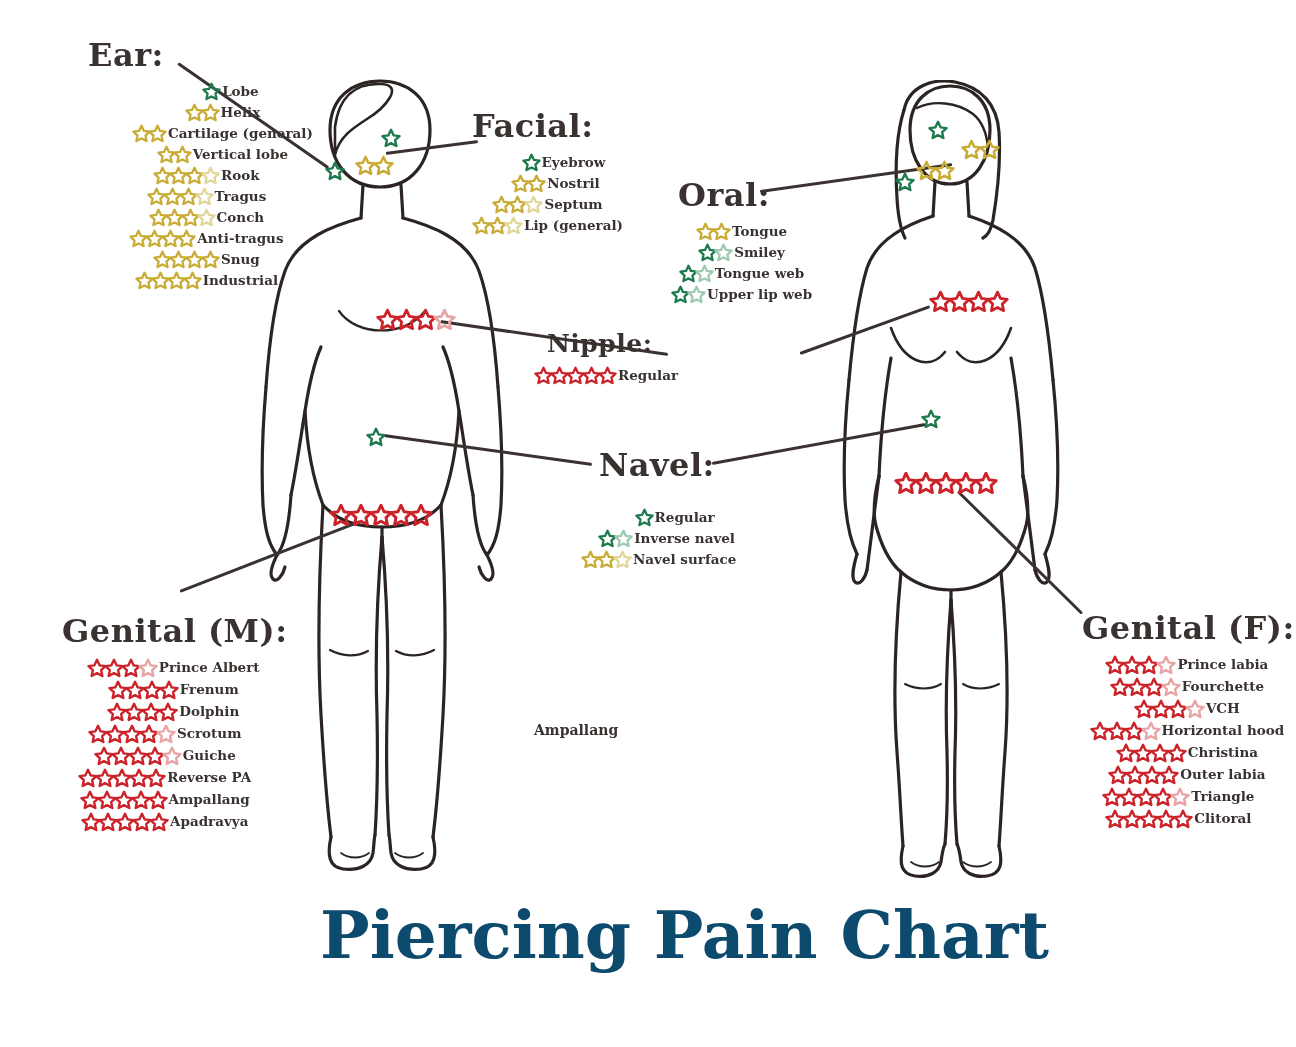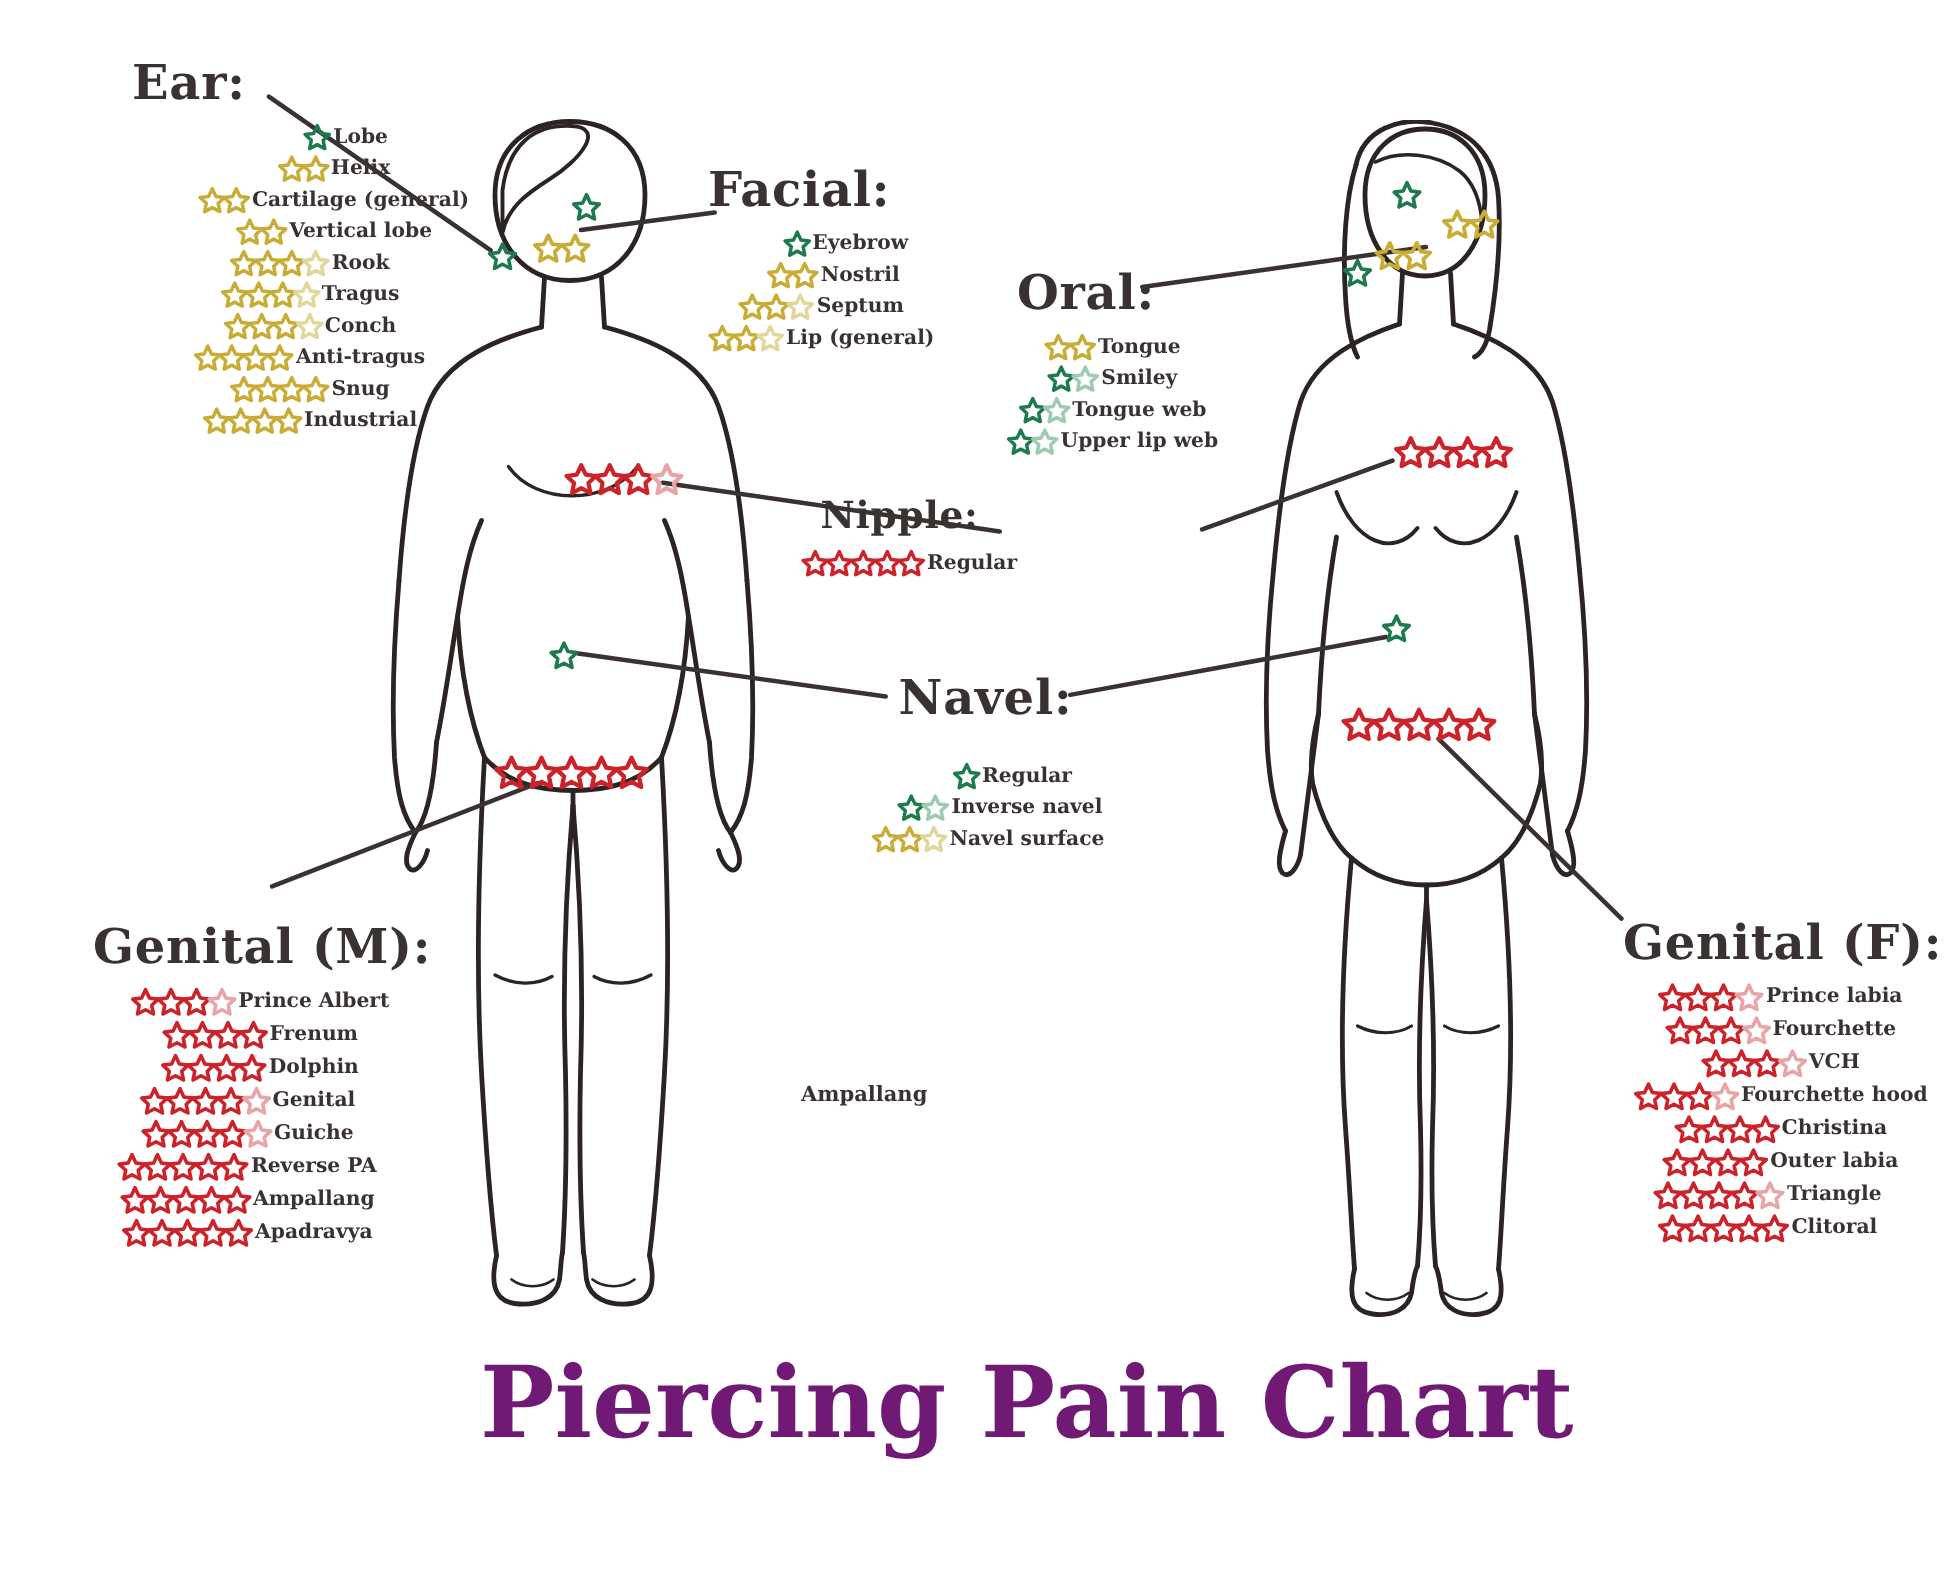--- a/index.html
+++ b/index.html
@@ -62,21 +62,21 @@
   .marker { position: absolute; display: flex; }
 
   
   #chart-title {
     position: absolute;
     left: 320px;
     top: 896px;
     font-family: "DejaVu Serif", "Liberation Serif", serif;
     font-weight: bold;
     font-size: 66px;
-    color: #701a75;
+    color: #0c4a6e;
     letter-spacing: 0px;
     white-space: nowrap;
   }
   #site-credit {
     position: absolute;
     left: 953px;
     top: 991px;
     font-family: "DejaVu Serif", "Liberation Serif", serif;
     font-weight: bold;
     font-size: 29px;
@@ -765,21 +765,21 @@
             <svg width="20" height="20" viewBox="0 0 24 24" class="star" style="margin-left: -3px;">
               <path d="M12 2.2 L15.1 8.8 L22.2 9.7 L17.0 14.6 L18.4 21.6 L12 18.2 L5.6 21.6 L7.0 14.6 L1.8 9.7 L8.9 8.8 Z" fill="none" stroke="#cc2229" stroke-width="2.9" stroke-linejoin="round"></path>
             </svg>
             <svg width="20" height="20" viewBox="0 0 24 24" class="star" style="margin-left: -3px;">
               <path d="M12 2.2 L15.1 8.8 L22.2 9.7 L17.0 14.6 L18.4 21.6 L12 18.2 L5.6 21.6 L7.0 14.6 L1.8 9.7 L8.9 8.8 Z" fill="none" stroke="#cc2229" stroke-width="2.9" stroke-linejoin="round"></path>
             </svg>
             <svg width="20" height="20" viewBox="0 0 24 24" class="star" style="margin-left: -3px;">
               <path d="M12 2.2 L15.1 8.8 L22.2 9.7 L17.0 14.6 L18.4 21.6 L12 18.2 L5.6 21.6 L7.0 14.6 L1.8 9.7 L8.9 8.8 Z" fill="none" stroke="#e8a4a6" stroke-width="2.9" stroke-linejoin="round"></path>
             </svg>
           </span>
-          <span class="row-label">Genital</span>
+          <span class="row-label">Scrotum</span>
         </div>
         <div class="rating-row">
           <span style="display: inline-block; width: 0px;"></span>
           <span class="stars">
             <svg width="20" height="20" viewBox="0 0 24 24" class="star">
               <path d="M12 2.2 L15.1 8.8 L22.2 9.7 L17.0 14.6 L18.4 21.6 L12 18.2 L5.6 21.6 L7.0 14.6 L1.8 9.7 L8.9 8.8 Z" fill="none" stroke="#cc2229" stroke-width="2.9" stroke-linejoin="round"></path>
             </svg>
             <svg width="20" height="20" viewBox="0 0 24 24" class="star" style="margin-left: -3px;">
               <path d="M12 2.2 L15.1 8.8 L22.2 9.7 L17.0 14.6 L18.4 21.6 L12 18.2 L5.6 21.6 L7.0 14.6 L1.8 9.7 L8.9 8.8 Z" fill="none" stroke="#cc2229" stroke-width="2.9" stroke-linejoin="round"></path>
             </svg>
@@ -927,21 +927,21 @@
             <svg width="20" height="20" viewBox="0 0 24 24" class="star" style="margin-left: -3px;">
               <path d="M12 2.2 L15.1 8.8 L22.2 9.7 L17.0 14.6 L18.4 21.6 L12 18.2 L5.6 21.6 L7.0 14.6 L1.8 9.7 L8.9 8.8 Z" fill="none" stroke="#cc2229" stroke-width="2.9" stroke-linejoin="round"></path>
             </svg>
             <svg width="20" height="20" viewBox="0 0 24 24" class="star" style="margin-left: -3px;">
               <path d="M12 2.2 L15.1 8.8 L22.2 9.7 L17.0 14.6 L18.4 21.6 L12 18.2 L5.6 21.6 L7.0 14.6 L1.8 9.7 L8.9 8.8 Z" fill="none" stroke="#cc2229" stroke-width="2.9" stroke-linejoin="round"></path>
             </svg>
             <svg width="20" height="20" viewBox="0 0 24 24" class="star" style="margin-left: -3px;">
               <path d="M12 2.2 L15.1 8.8 L22.2 9.7 L17.0 14.6 L18.4 21.6 L12 18.2 L5.6 21.6 L7.0 14.6 L1.8 9.7 L8.9 8.8 Z" fill="none" stroke="#e8a4a6" stroke-width="2.9" stroke-linejoin="round"></path>
             </svg>
           </span>
-          <span class="row-label">Fourchette hood</span>
+          <span class="row-label">Horizontal hood</span>
         </div>
         <div class="rating-row">
           <span style="display: inline-block; width: 17px;"></span>
           <span class="stars">
             <svg width="20" height="20" viewBox="0 0 24 24" class="star">
               <path d="M12 2.2 L15.1 8.8 L22.2 9.7 L17.0 14.6 L18.4 21.6 L12 18.2 L5.6 21.6 L7.0 14.6 L1.8 9.7 L8.9 8.8 Z" fill="none" stroke="#cc2229" stroke-width="2.9" stroke-linejoin="round"></path>
             </svg>
             <svg width="20" height="20" viewBox="0 0 24 24" class="star" style="margin-left: -3px;">
               <path d="M12 2.2 L15.1 8.8 L22.2 9.7 L17.0 14.6 L18.4 21.6 L12 18.2 L5.6 21.6 L7.0 14.6 L1.8 9.7 L8.9 8.8 Z" fill="none" stroke="#cc2229" stroke-width="2.9" stroke-linejoin="round"></path>
             </svg>

